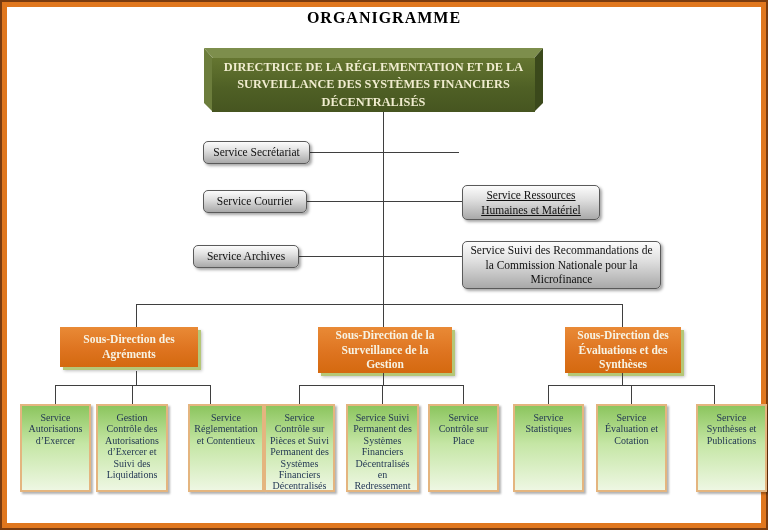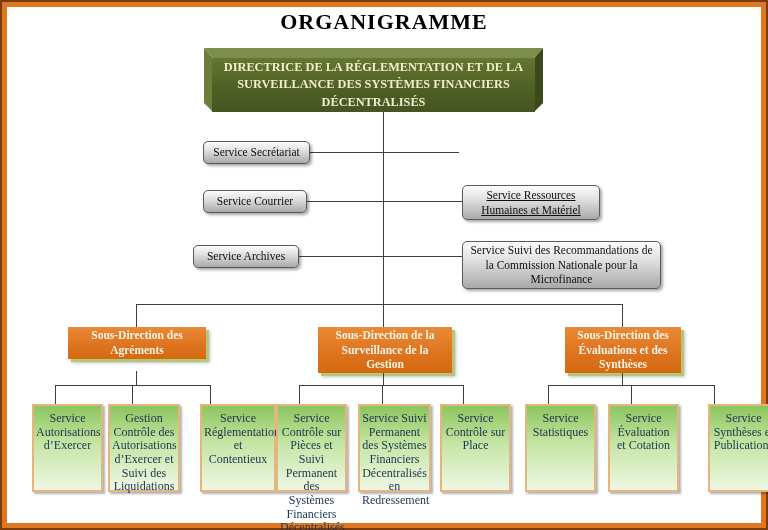--- a/index.html
+++ b/index.html
@@ -4,21 +4,21 @@
 <style>
   html,body { margin:0; padding:0; background:#888; }
   .page {
     position:relative; width:768px; height:530px; background:#ffffff;
     margin:0 auto; overflow:hidden;
     box-shadow: inset 0 0 0 2px #7a3c0f, inset 0 0 0 7px #e0771e;
     font-family:"Liberation Serif","DejaVu Serif",serif;
   }
   .title {
     position:absolute; top:9px; left:0; width:100%; text-align:center;
-    font-size:22px; font-weight:bold; color:#000; letter-spacing:1px;
+    font-size:16px; font-weight:bold; color:#000; letter-spacing:1px;
   }
   .line { position:absolute; background:#3f3f3f; }
   .h { height:1px; } .v { width:1px; }
 
   
   .root3d { position:absolute; left:204px; top:48px; width:339px; height:56px;text-decoration:underline; }
   .root-top {
     position:absolute; left:0; top:0; width:339px; height:10px; background:#7d8e4c;
     clip-path:polygon(0 0,100% 0,97.4% 100%,2.6% 100%);
   }
@@ -56,22 +56,22 @@
     box-shadow:3px 3px 0 #b5c777, 4px 4px 3px rgba(0,0,0,0.25);
     padding:2px 6px; box-sizing:border-box;
   }
 
   .green-box {
     position:absolute; top:404px; height:88px; width:71px;
     text-align:center;
     background:linear-gradient(180deg,#8cc55e 0%,#c5e6a5 45%,#eef7e3 100%);
     border:2px solid #e4b57f;
     box-shadow:2px 2px 2px rgba(0,0,0,0.3);
-    color:#1f3352; font-size:12px; line-height:1.14;
-    padding:6px 2px 2px; box-sizing:border-box;margin-left:12px;
+    color:#1f3352; font-size:10px; line-height:1.14;
+    padding:6px 2px 2px; box-sizing:border-box;
   }
 </style>
 </head>
 <body>
 
 <div class="page">
 
   <div class="title">ORGANIGRAMME</div>
 
   <div class="root3d">
@@ -93,21 +93,21 @@
   <div class="gray-box" style="left:203px;top:190px;width:104px;height:23px;">Service Courrier</div>
   <div class="gray-box" style="left:193px;top:245px;width:106px;height:23px;">Service Archives</div>
   <div class="gray-box" style="left:462px;top:185px;width:138px;height:35px;text-decoration:underline;">Service Ressources Humaines et Matériel</div>
   <div class="gray-box" style="left:462px;top:241px;width:199px;height:48px;">Service Suivi des Recommandations de la Commission Nationale pour la Microfinance</div>
 
   <div class="line h" style="left:136px;top:304px;width:487px;"></div>
   <div class="line v" style="left:136px;top:304px;height:23px;"></div>
   <div class="line v" style="left:383px;top:304px;height:23px;"></div>
   <div class="line v" style="left:622px;top:304px;height:23px;"></div>
 
-  <div class="orange-box" style="left:68px;top:327px;width:138px;height:32px;">Sous-Direction des Agréments</div>
+  <div class="orange-box" style="left:60px;top:327px;width:138px;height:40px;">Sous-Direction des Agréments</div>
   <div class="orange-box" style="left:318px;top:327px;width:134px;height:46px;">Sous-Direction de la Surveillance de la Gestion</div>
   <div class="orange-box" style="left:565px;top:327px;width:116px;height:46px;">Sous-Direction des Évaluations et des Synthèses</div>
 
   <div class="line v" style="left:136px;top:371px;height:14px;"></div>
   <div class="line h" style="left:55px;top:385px;width:155px;"></div>
   <div class="line v" style="left:55px;top:385px;height:19px;"></div>
   <div class="line v" style="left:132px;top:385px;height:19px;"></div>
   <div class="line v" style="left:210px;top:385px;height:19px;"></div>
 
   <div class="line v" style="left:383px;top:373px;height:12px;"></div>

